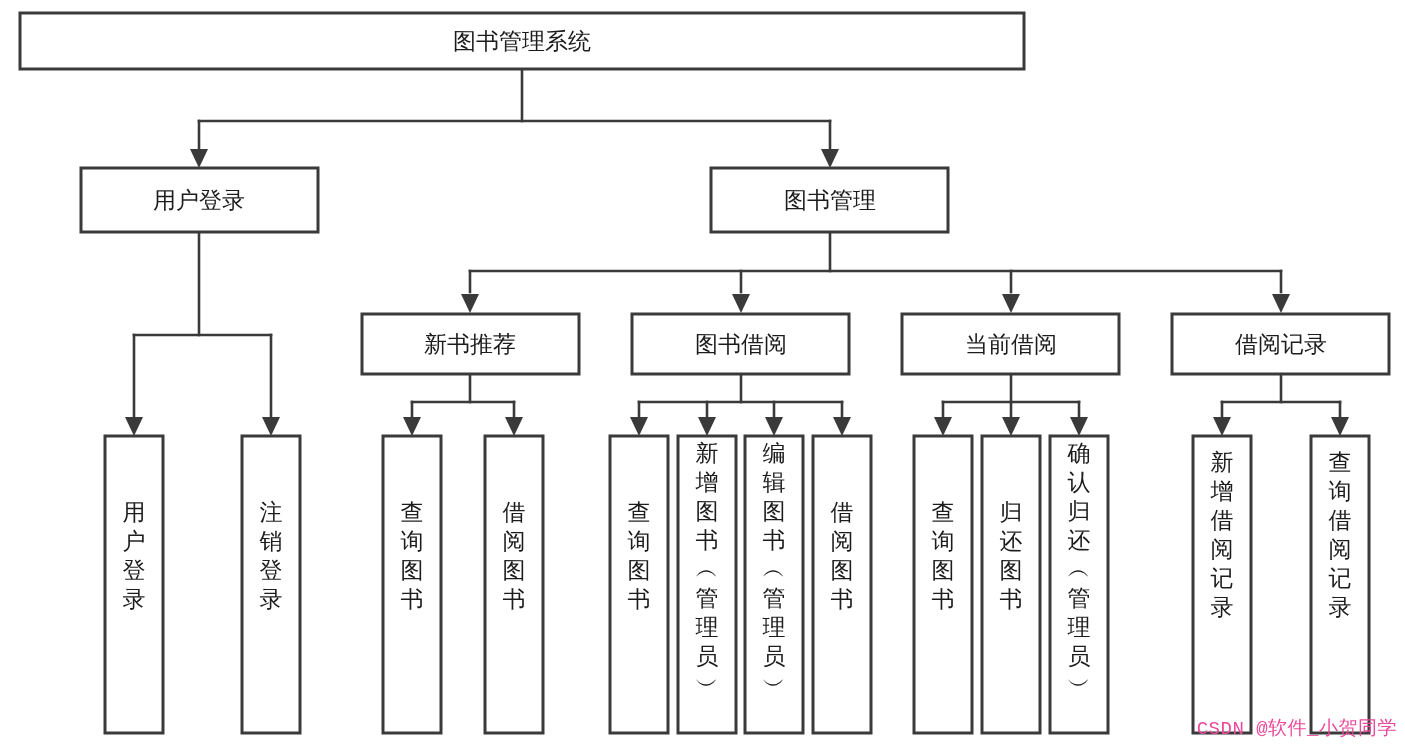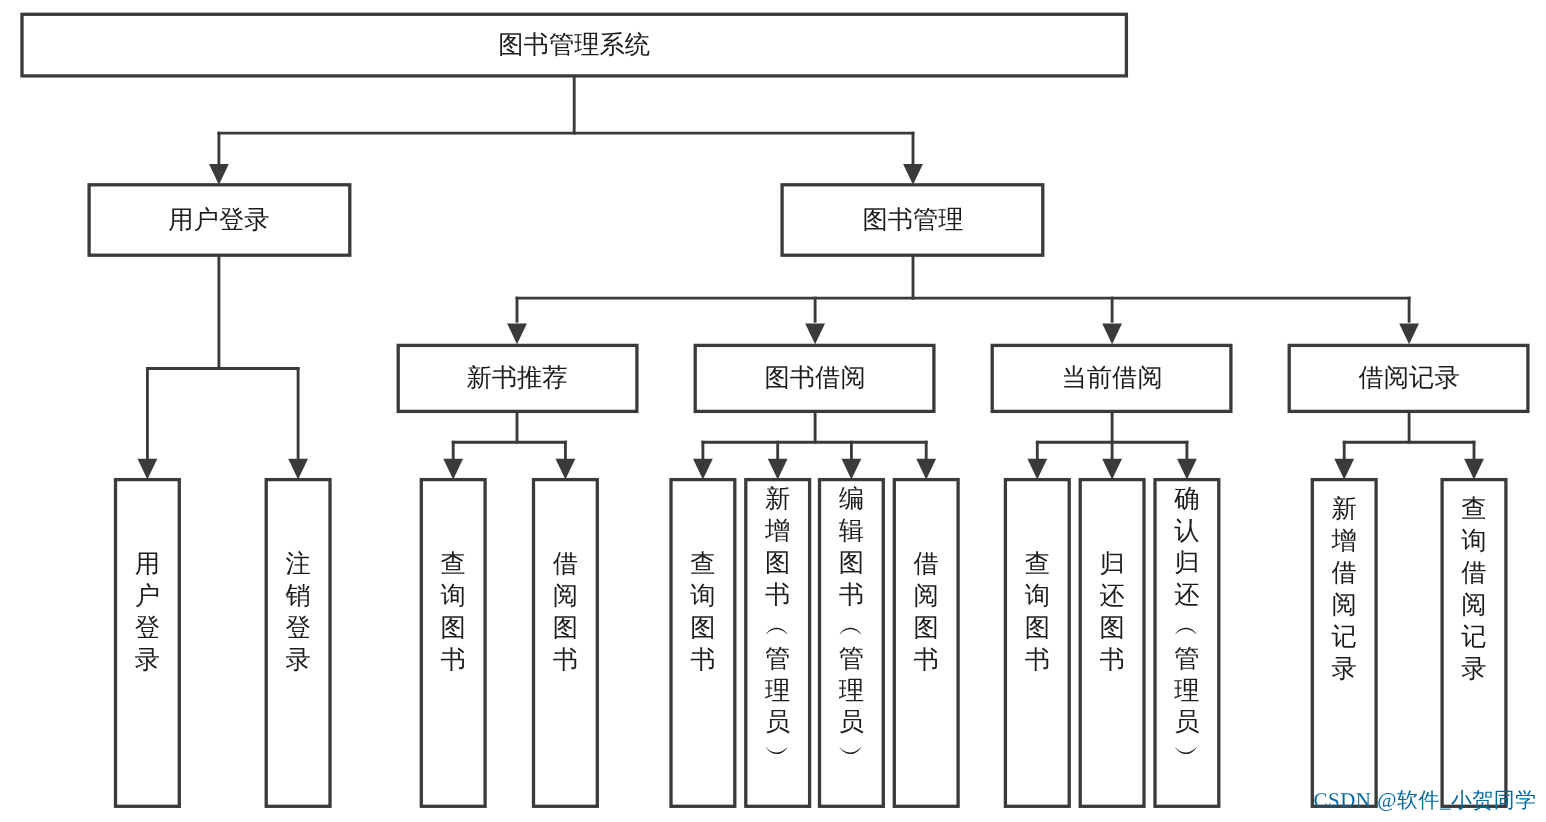--- a/index.html
+++ b/index.html
@@ -54,23 +54,23 @@
   .leaf-label {
     font-family: "DejaVu Sans", "Liberation Sans", sans-serif;
     font-size: 23px;
     fill: #1c1c1c;
     text-anchor: middle;
   }
   .watermark {
     position: absolute;
     right: 8px;
     bottom: 6px;
-    font-family: Liberation Serif, serif;
+    font-family: Liberation Mono, monospace;
     font-size: 19px;
-    color: #0369a1;
+    color: #ec4899;
     letter-spacing: 0.5px;
     white-space: nowrap;
     pointer-events: none;
   }
 </style>
 </head>
 <body>
 
 <div id="diagram-root">
 

